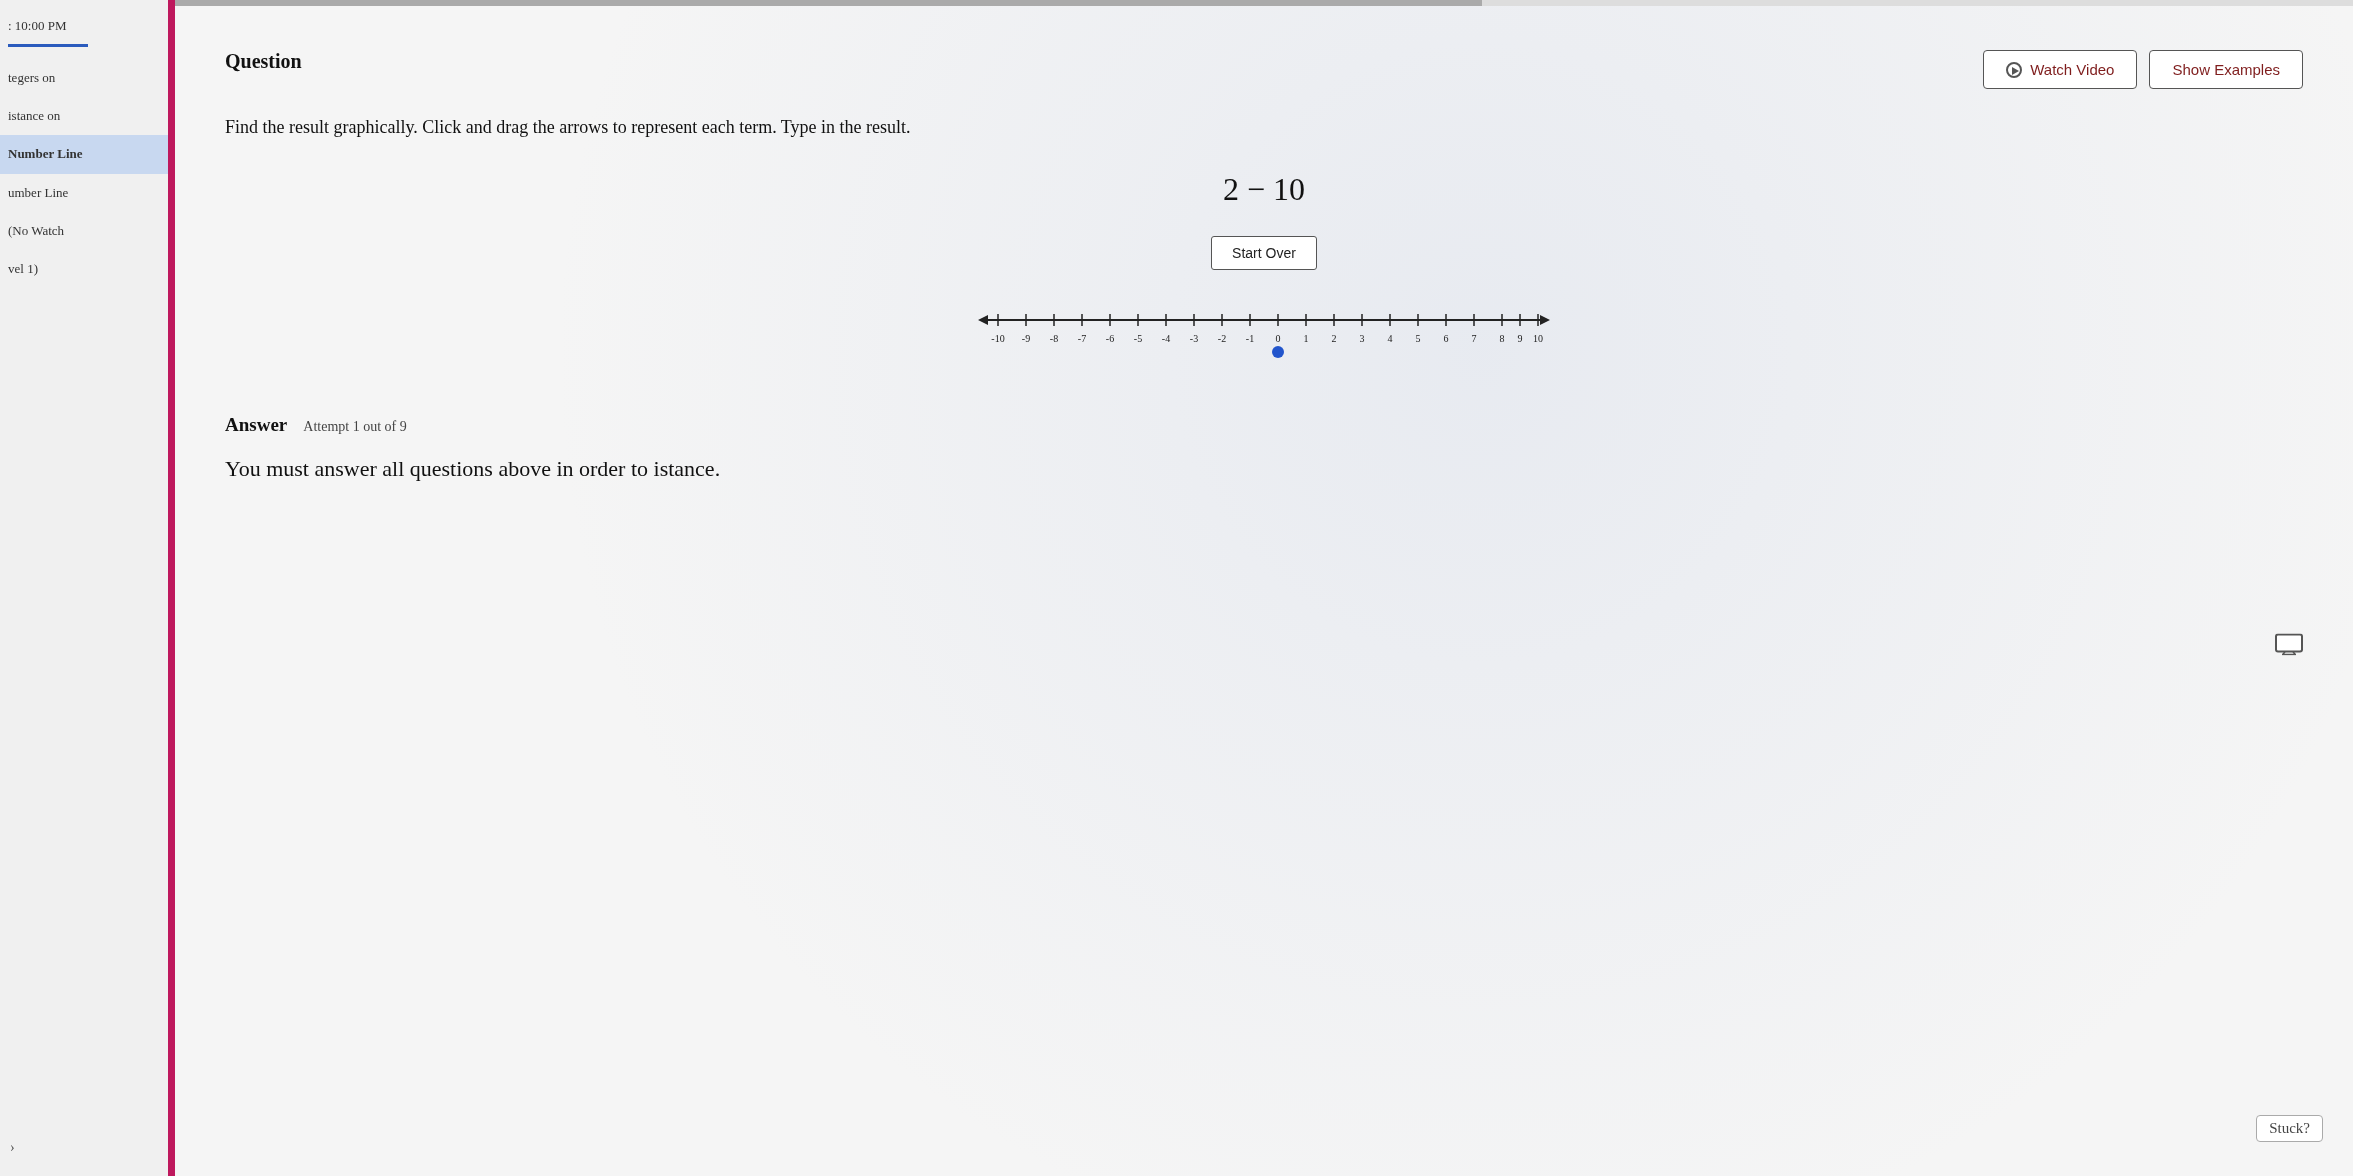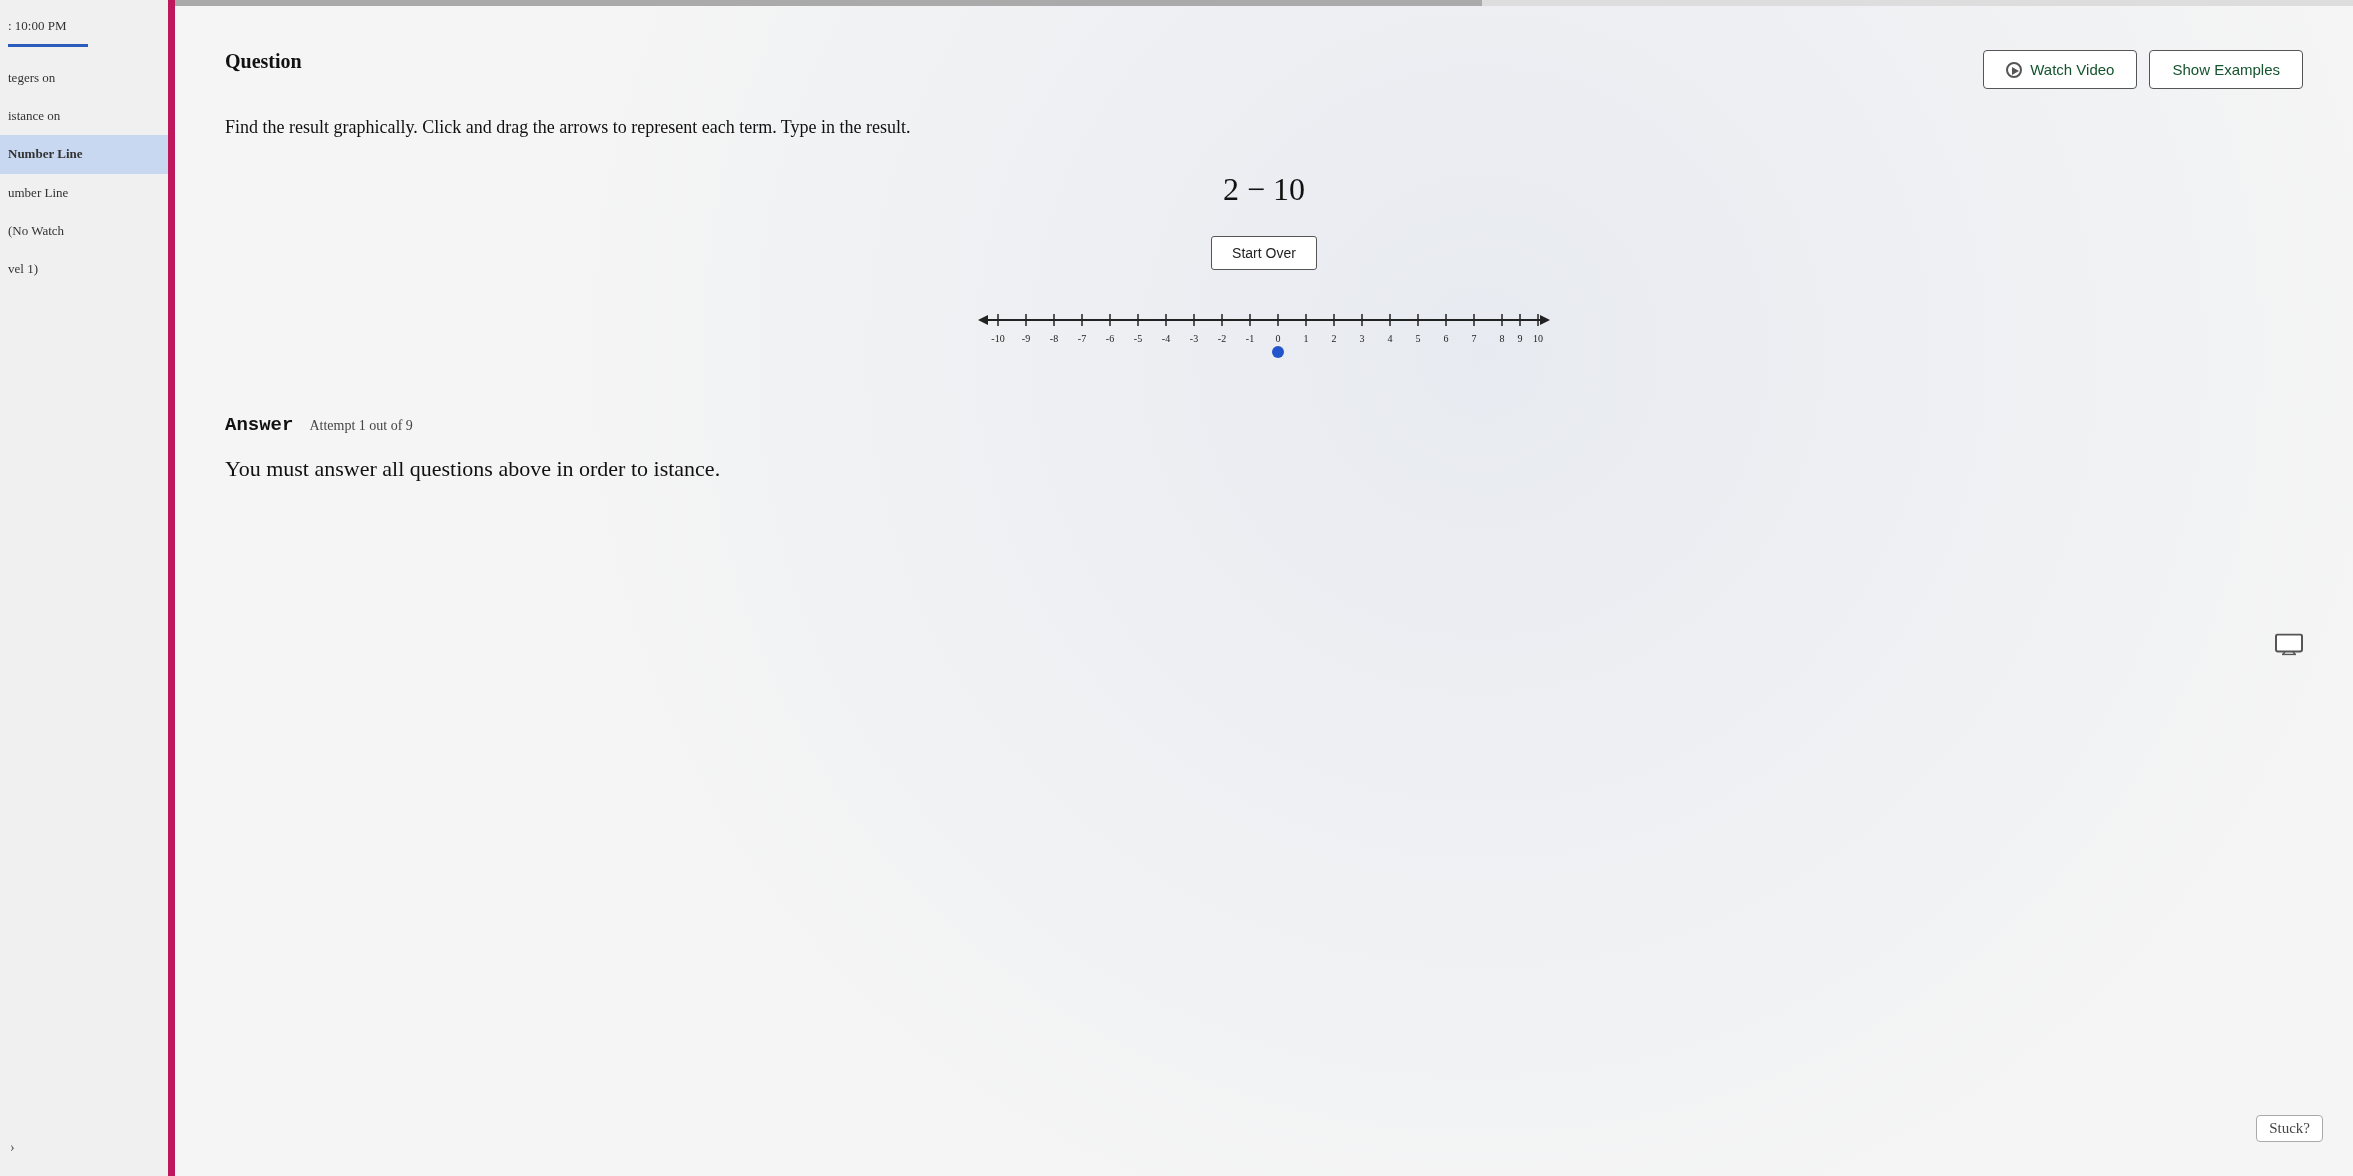--- a/index.html
+++ b/index.html
@@ -88,21 +88,21 @@
     .btn-outline {
       border: 1.5px solid #555;
       background: white;
       padding: 10px 22px;
       font-size: 15px;
       cursor: pointer;
       border-radius: 4px;
       display: flex;
       align-items: center;
       gap: 8px;
-      color: #14532d;
+      color: #7f1d1d;
     }
     .play-icon {
       display: inline-block;
       width: 16px;
       height: 16px;
       border: 2px solid #555;
       border-radius: 50%;
       position: relative;
       flex-shrink: 0;
     }
@@ -158,21 +158,20 @@
       height: 60px;
     }
     .answer-section {
       margin-top: 20px;
     }
     .answer-label {
       font-size: 19px;
       font-weight: bold;
       color: #111;
       display: inline;
-      font-family: Liberation Mono, monospace;
     }
     .attempt-text {
       font-size: 14px;
       color: #444;
       margin-left: 12px;
     }
     .submit-warning {
       font-size: 22px;
       color: #111;
       margin-top: 18px;

